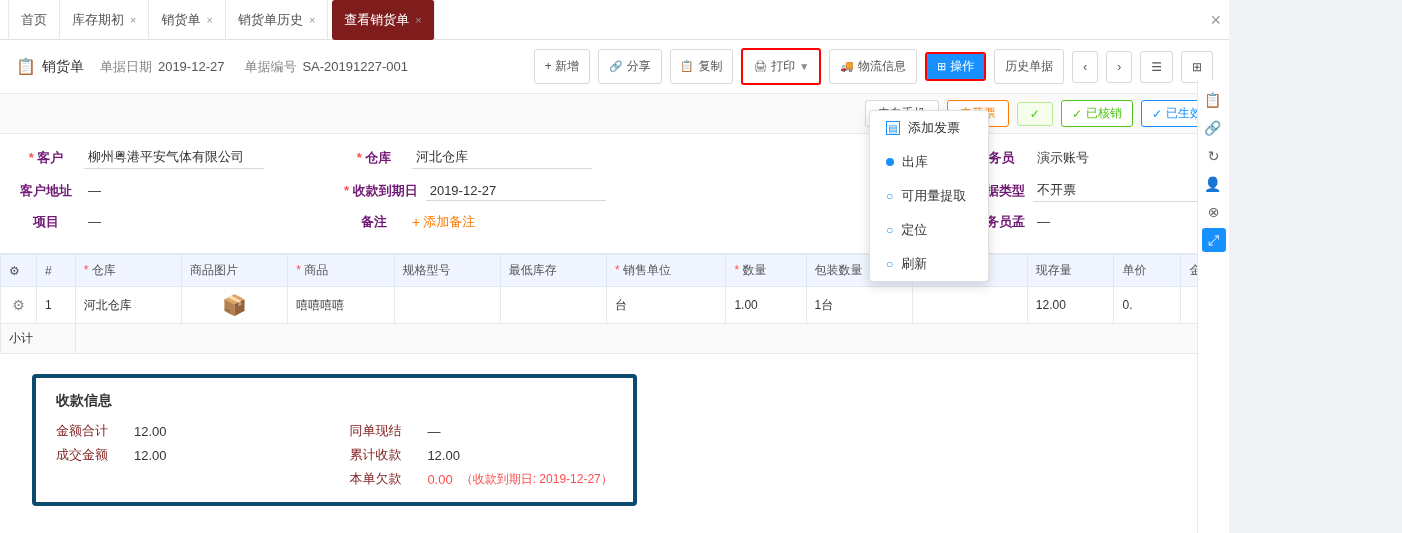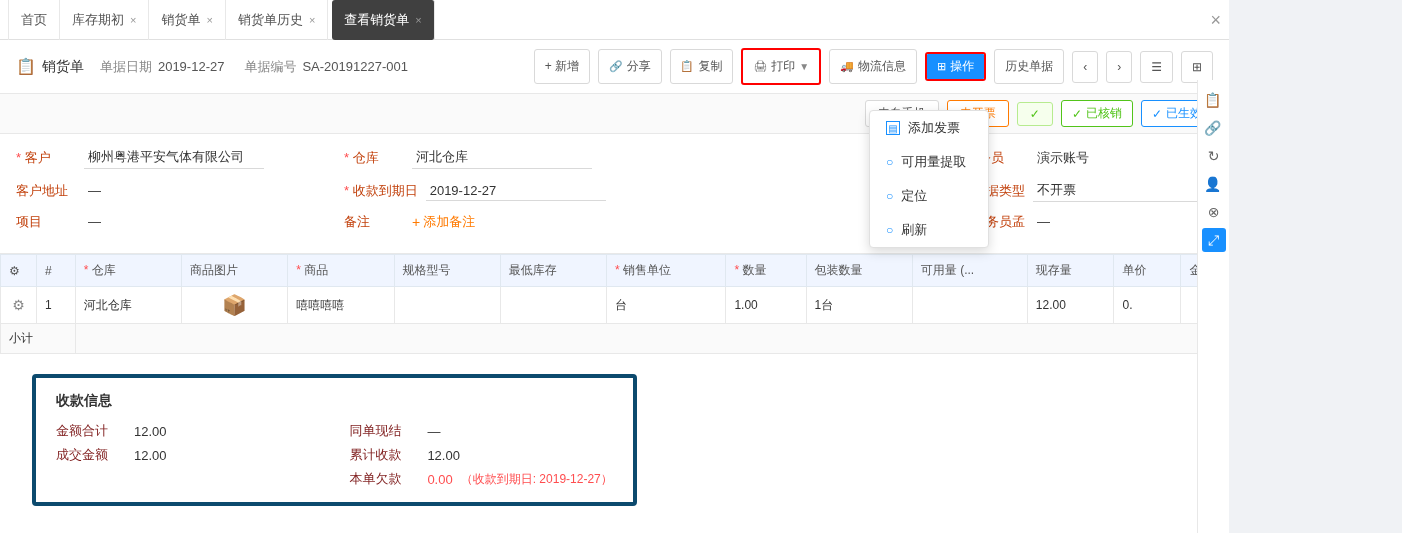--- a/index.html
+++ b/index.html
@@ -10,21 +10,21 @@
       display: flex; align-items: center; background: #fff;
       border-bottom: 1px solid #e0e0e0; padding: 0 8px;
       height: 40px; position: relative;
     }
     .tab-item {
       display: flex; align-items: center; padding: 0 12px; height: 40px;
       cursor: pointer; font-size: 13px; color: #555; border-right: 1px solid #e8e8e8;
       white-space: nowrap;
     }
     .tab-item:first-child { border-left: 1px solid #e8e8e8; }
-    .tab-item.green { background: #404040; color: #fff; border-radius: 3px; margin-left: 4px; }
+    .tab-item.green { background: #7f1d1d; color: #fff; border-radius: 3px; margin-left: 4px; }
     .tab-close { margin-left: 6px; color: #999; font-size: 11px; cursor: pointer; }
     .close-btn {
       position: absolute; right: 8px; top: 50%; transform: translateY(-50%);
       font-size: 18px; color: #999; cursor: pointer;
     }
 
     
     .main-content { background: #fff; margin: 0; min-height: 493px; position: relative; }
 
     
@@ -69,21 +69,21 @@
       border: 1px solid #d9d9d9; border-radius: 3px; cursor: pointer;
       font-size: 12px; color: #555; background: #fff;
     }
     .action-btn.orange { border-color: #ff7a00; color: #ff7a00; }
     .action-btn.green-bg { background: #f6ffed; border-color: #b7eb8f; color: #52c41a; }
 
     
     .form-section { padding: 12px 16px; border-bottom: 1px solid #e8e8e8; }
     .form-row { display: flex; align-items: center; gap: 20px; margin-bottom: 10px; }
     .form-field { display: flex; align-items: center; gap: 8px; }
-    .field-label { color: #c2410c; white-space: nowrap; min-width: 60px; text-align: left; }
+    .field-label { color: #701a75; white-space: nowrap; min-width: 60px; text-align: center; font-weight: bold; }
     .required::before { content: '* '; color: #ff4d4f; }
     .field-value { color: #333; border-bottom: 1px solid #d9d9d9; min-width: 180px; padding: 2px 4px; }
     .field-value.readonly { border-bottom: none; color: #333; }
     .add-note { color: #ff7a00; cursor: pointer; display: flex; align-items: center; gap: 3px; }
 
     
     .table-container { overflow-x: auto; }
     .data-table { width: 100%; border-collapse: collapse; font-size: 12px; }
     .data-table th {
       background: #f0f5ff; padding: 7px 8px; text-align: left;
@@ -368,20 +368,24 @@
         </div>
       </div>
     </div>
 
     <div class="dropdown-overlay">
       <div class="dropdown-item">
         <span class="dropdown-icon-sq">▤</span>
         <span>添加发票</span>
       </div>
       <div class="dropdown-item">
+        <span class="dot blue" style="width:8px;height:8px;border-radius:50%;background:#1890ff;display:inline-block;"></span>
+        <span>出库</span>
+      </div>
+      <div class="dropdown-item">
         <span style="color:#1890ff;font-size:12px;">○</span>
         <span>可用量提取</span>
       </div>
       <div class="dropdown-item">
         <span style="color:#1890ff;font-size:12px;">○</span>
         <span>定位</span>
       </div>
       <div class="dropdown-item">
         <span style="color:#1890ff;font-size:12px;">○</span>
         <span>刷新</span>

